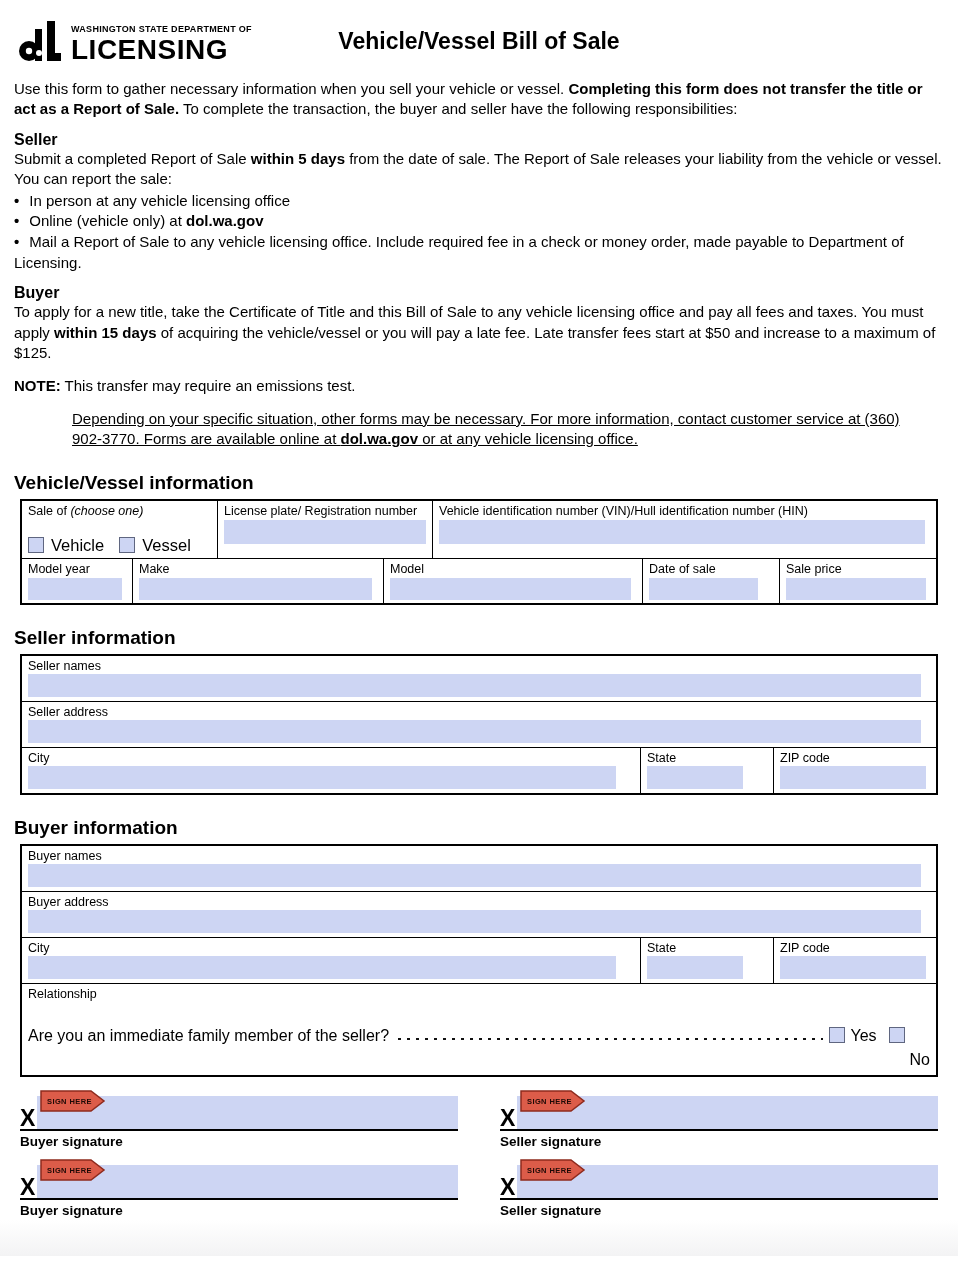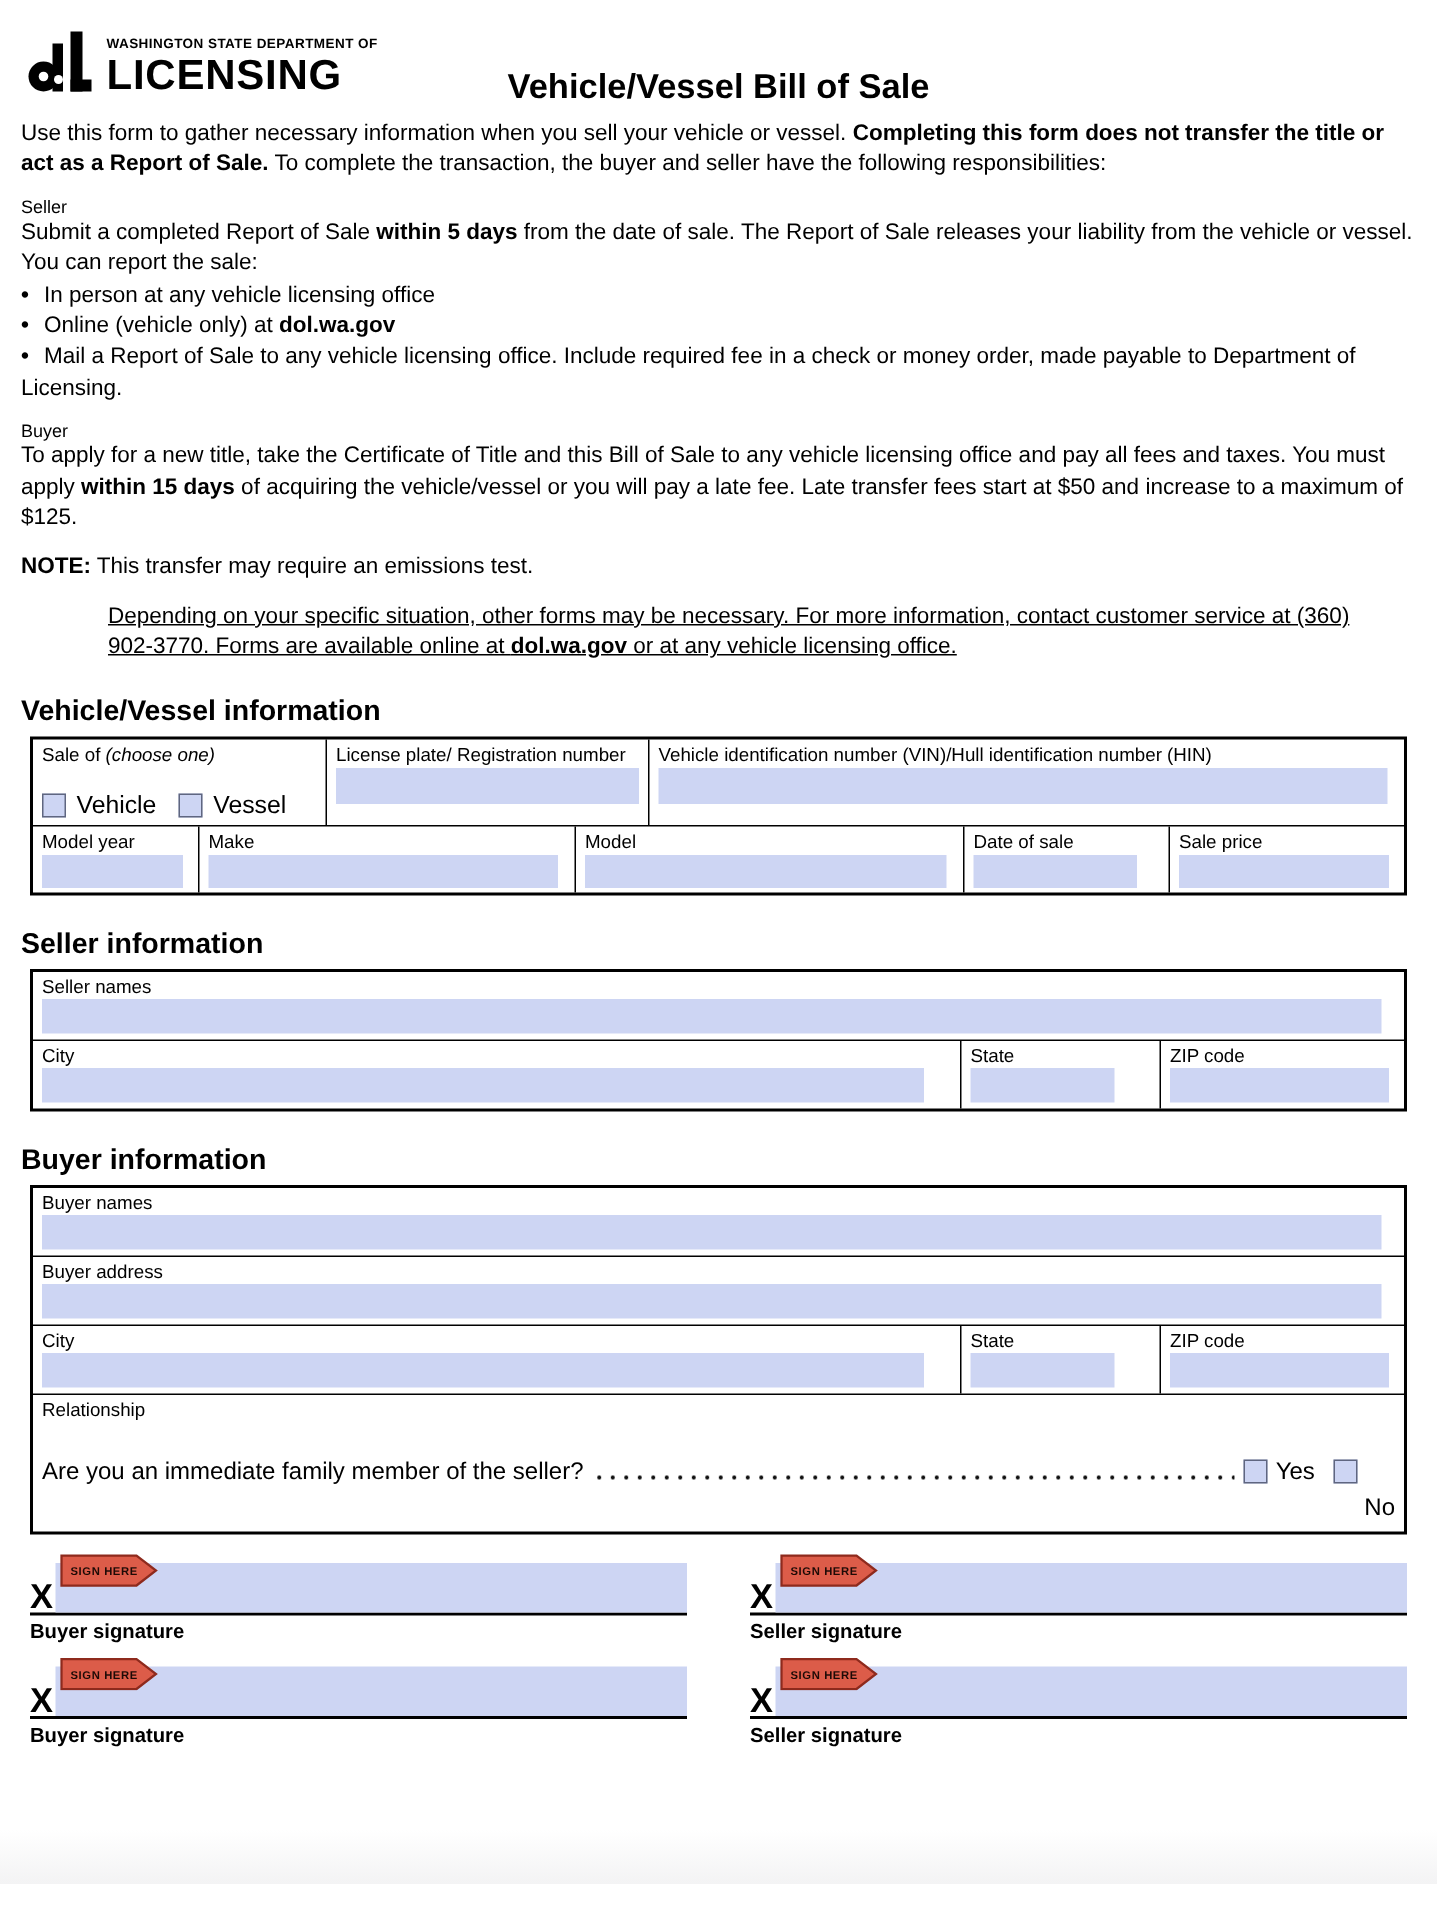--- a/index.html
+++ b/index.html
@@ -14,26 +14,26 @@
   body{font-family:"Liberation Sans",sans-serif;color:#000;}
   .page{width:958px;height:1256px;background:#fff;position:relative;overflow:hidden;}
 
   
   .header{position:relative;padding:20px 18px 0 18px;height:66px;}
   .logo{display:flex;align-items:flex-end;gap:7px;}
   .logo svg{width:46px;height:44px;display:block;}
   .logo-text{display:flex;flex-direction:column;line-height:1;}
   .logo-small{font-size:9px;font-weight:bold;letter-spacing:0.3px;margin-bottom:2px;}
   .logo-large{font-size:28px;font-weight:bold;letter-spacing:0.5px;}
-  .form-title{position:absolute;left:0;right:0;top:44px;text-align:center;font-size:23px;font-weight:bold;}
+  .form-title{position:absolute;left:0;right:0;top:28px;text-align:center;font-size:23px;font-weight:bold;}
 
   
   .txt{font-size:15px;line-height:1.36;margin:0 16px 0 14px;}
   .intro{margin-top:13px;}
-  .sub-head{font-size:12px;font-weight:normal;margin:11px 16px 0 14px;}
+  .sub-head{font-size:16px;font-weight:bold;margin:11px 16px 0 14px;}
   .bullets{list-style:none;margin:1px 16px 0 14px;font-size:15px;line-height:1.38;}
   .bullets li::before{content:"•";font-weight:bold;margin-right:10px;}
   .note-p{margin-top:13px;}
   .more-info{margin:12px 30px 0 72px;text-decoration:underline;}
 
   
   .section-head{font-size:19px;font-weight:bold;margin:22px 16px 5px 14px;}
 
   
   .ftable{margin:0 20px;border:2px solid #000;}
@@ -168,20 +168,24 @@
       </div>
     </div>
   </div>
 
   <h2 class="section-head">Seller information</h2>
   <div class="ftable">
     <div class="prow">
       <span class="cell-label">Seller names</span>
       <input class="field" style="">
     </div>
+    <div class="prow">
+      <span class="cell-label">Seller address</span>
+      <input class="field" style="">
+    </div>
     <div class="prow-grid">
       <div class="gcell">
         <span class="cell-label">City</span>
         <input class="field" style="">
       </div>
       <div class="gcell">
         <span class="cell-label">State</span>
         <input class="field" style="width: 80%;">
       </div>
       <div class="gcell">

